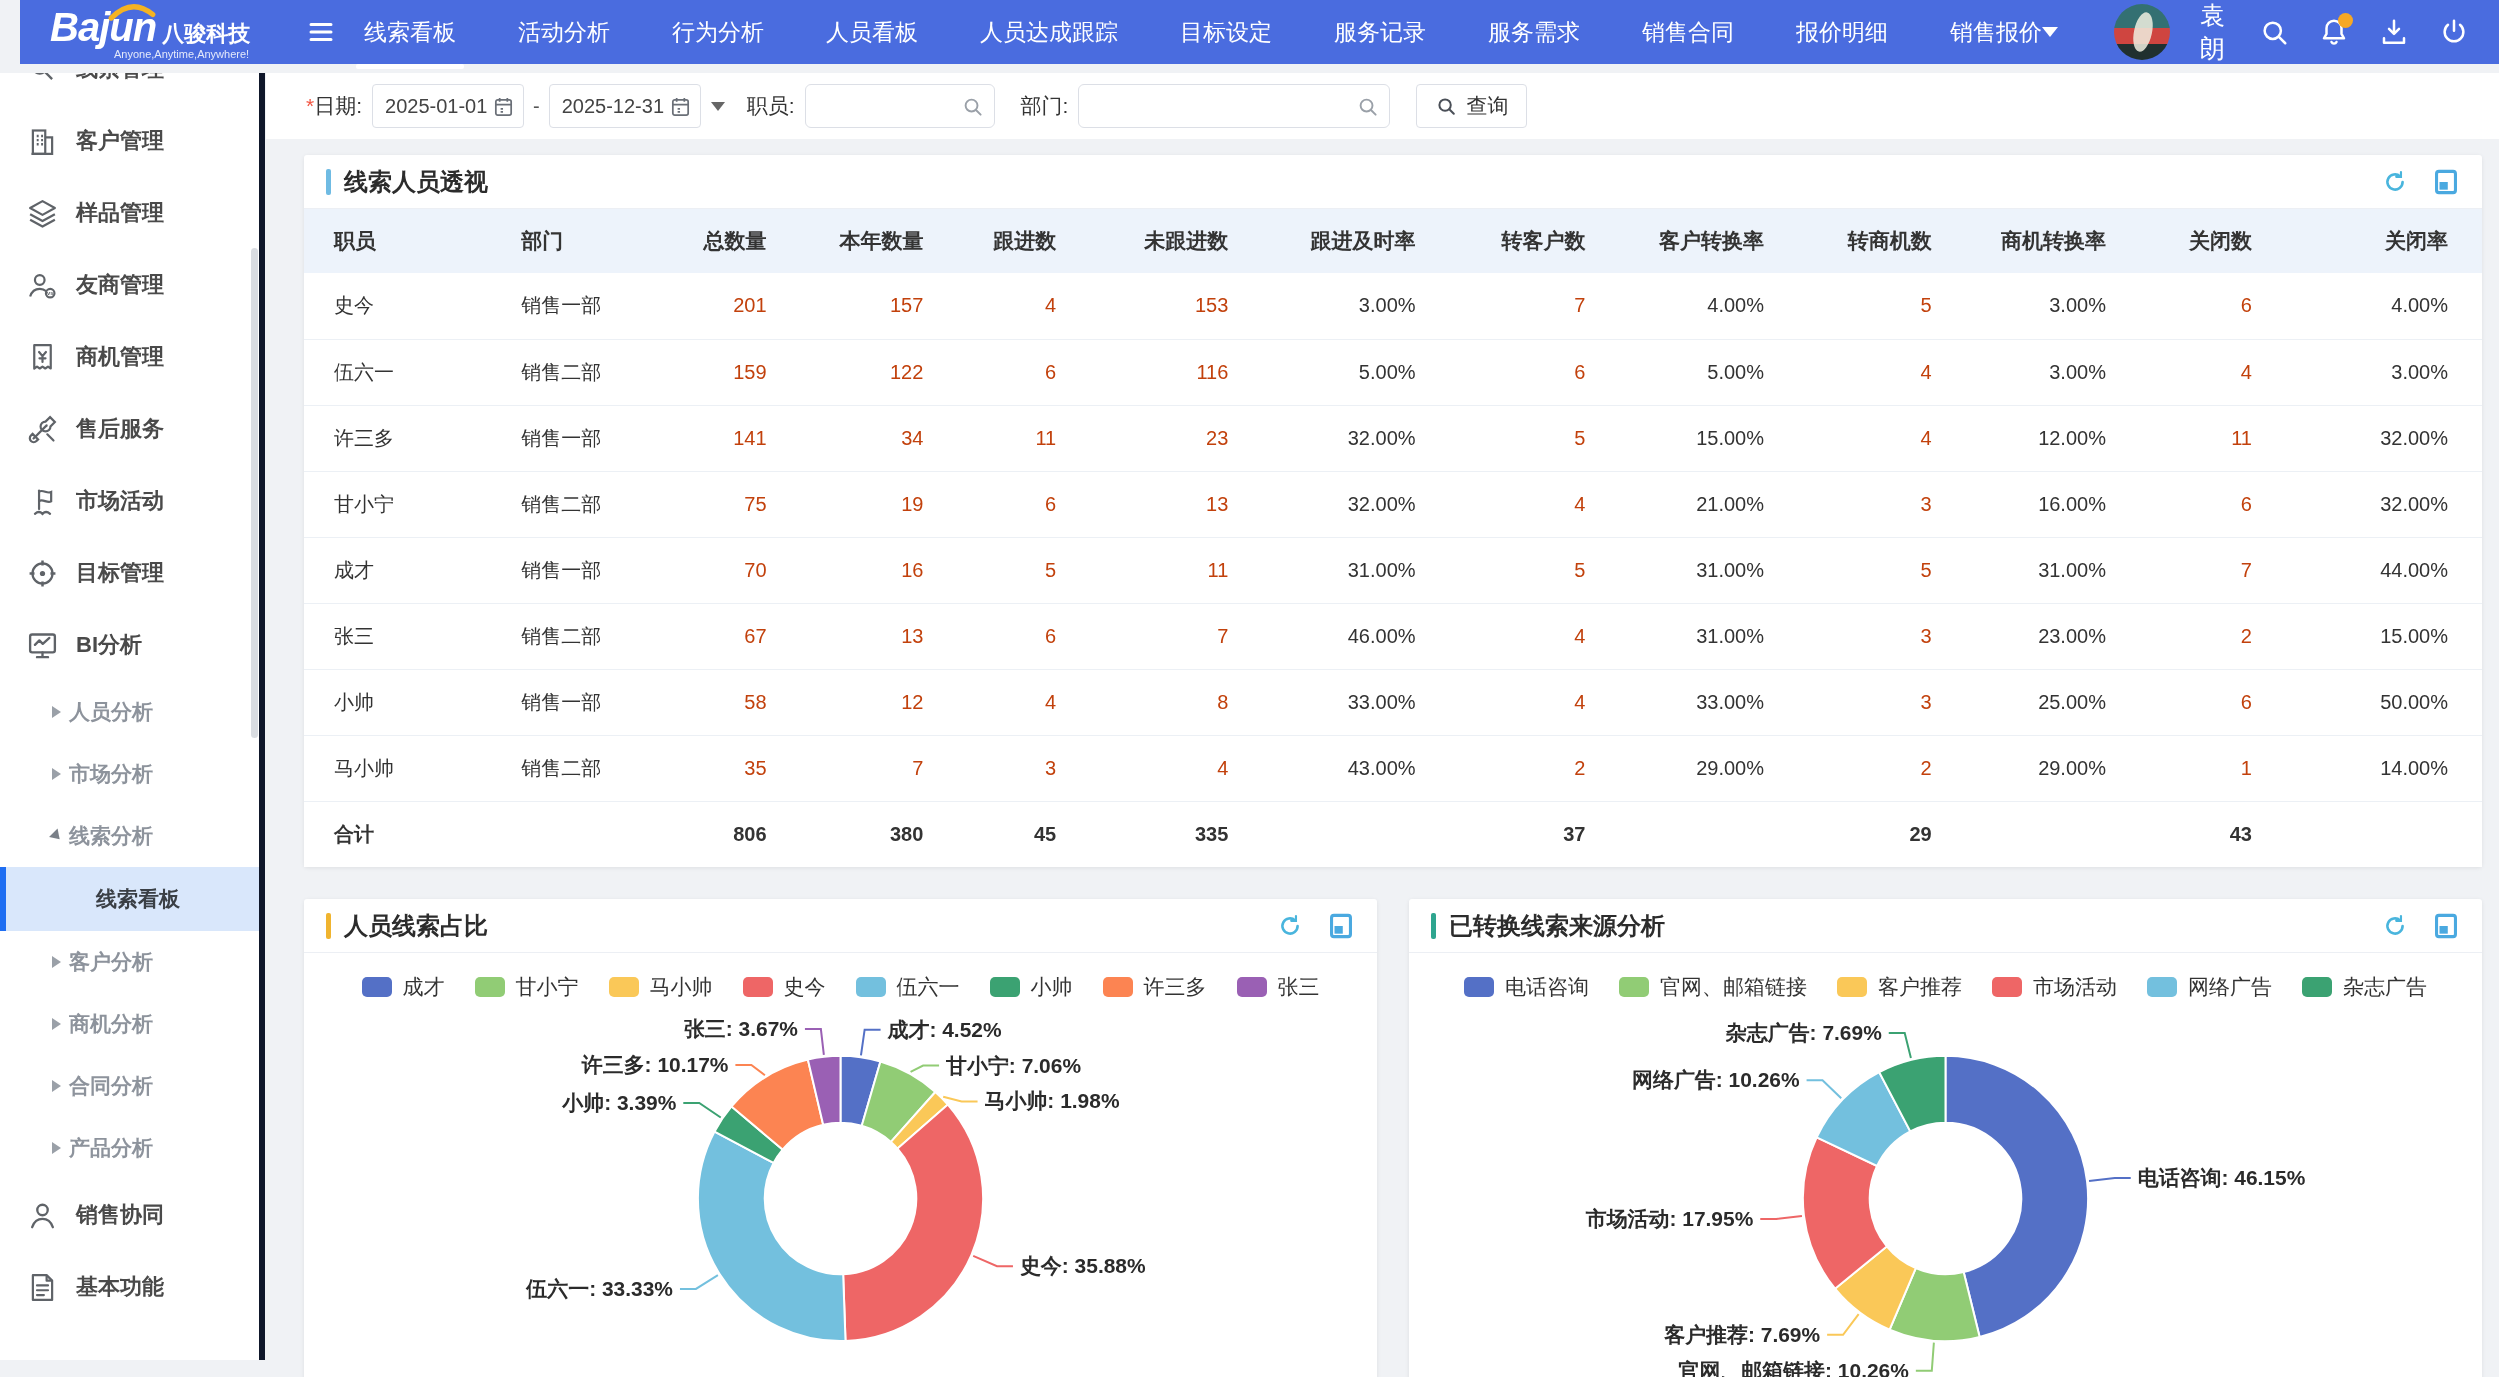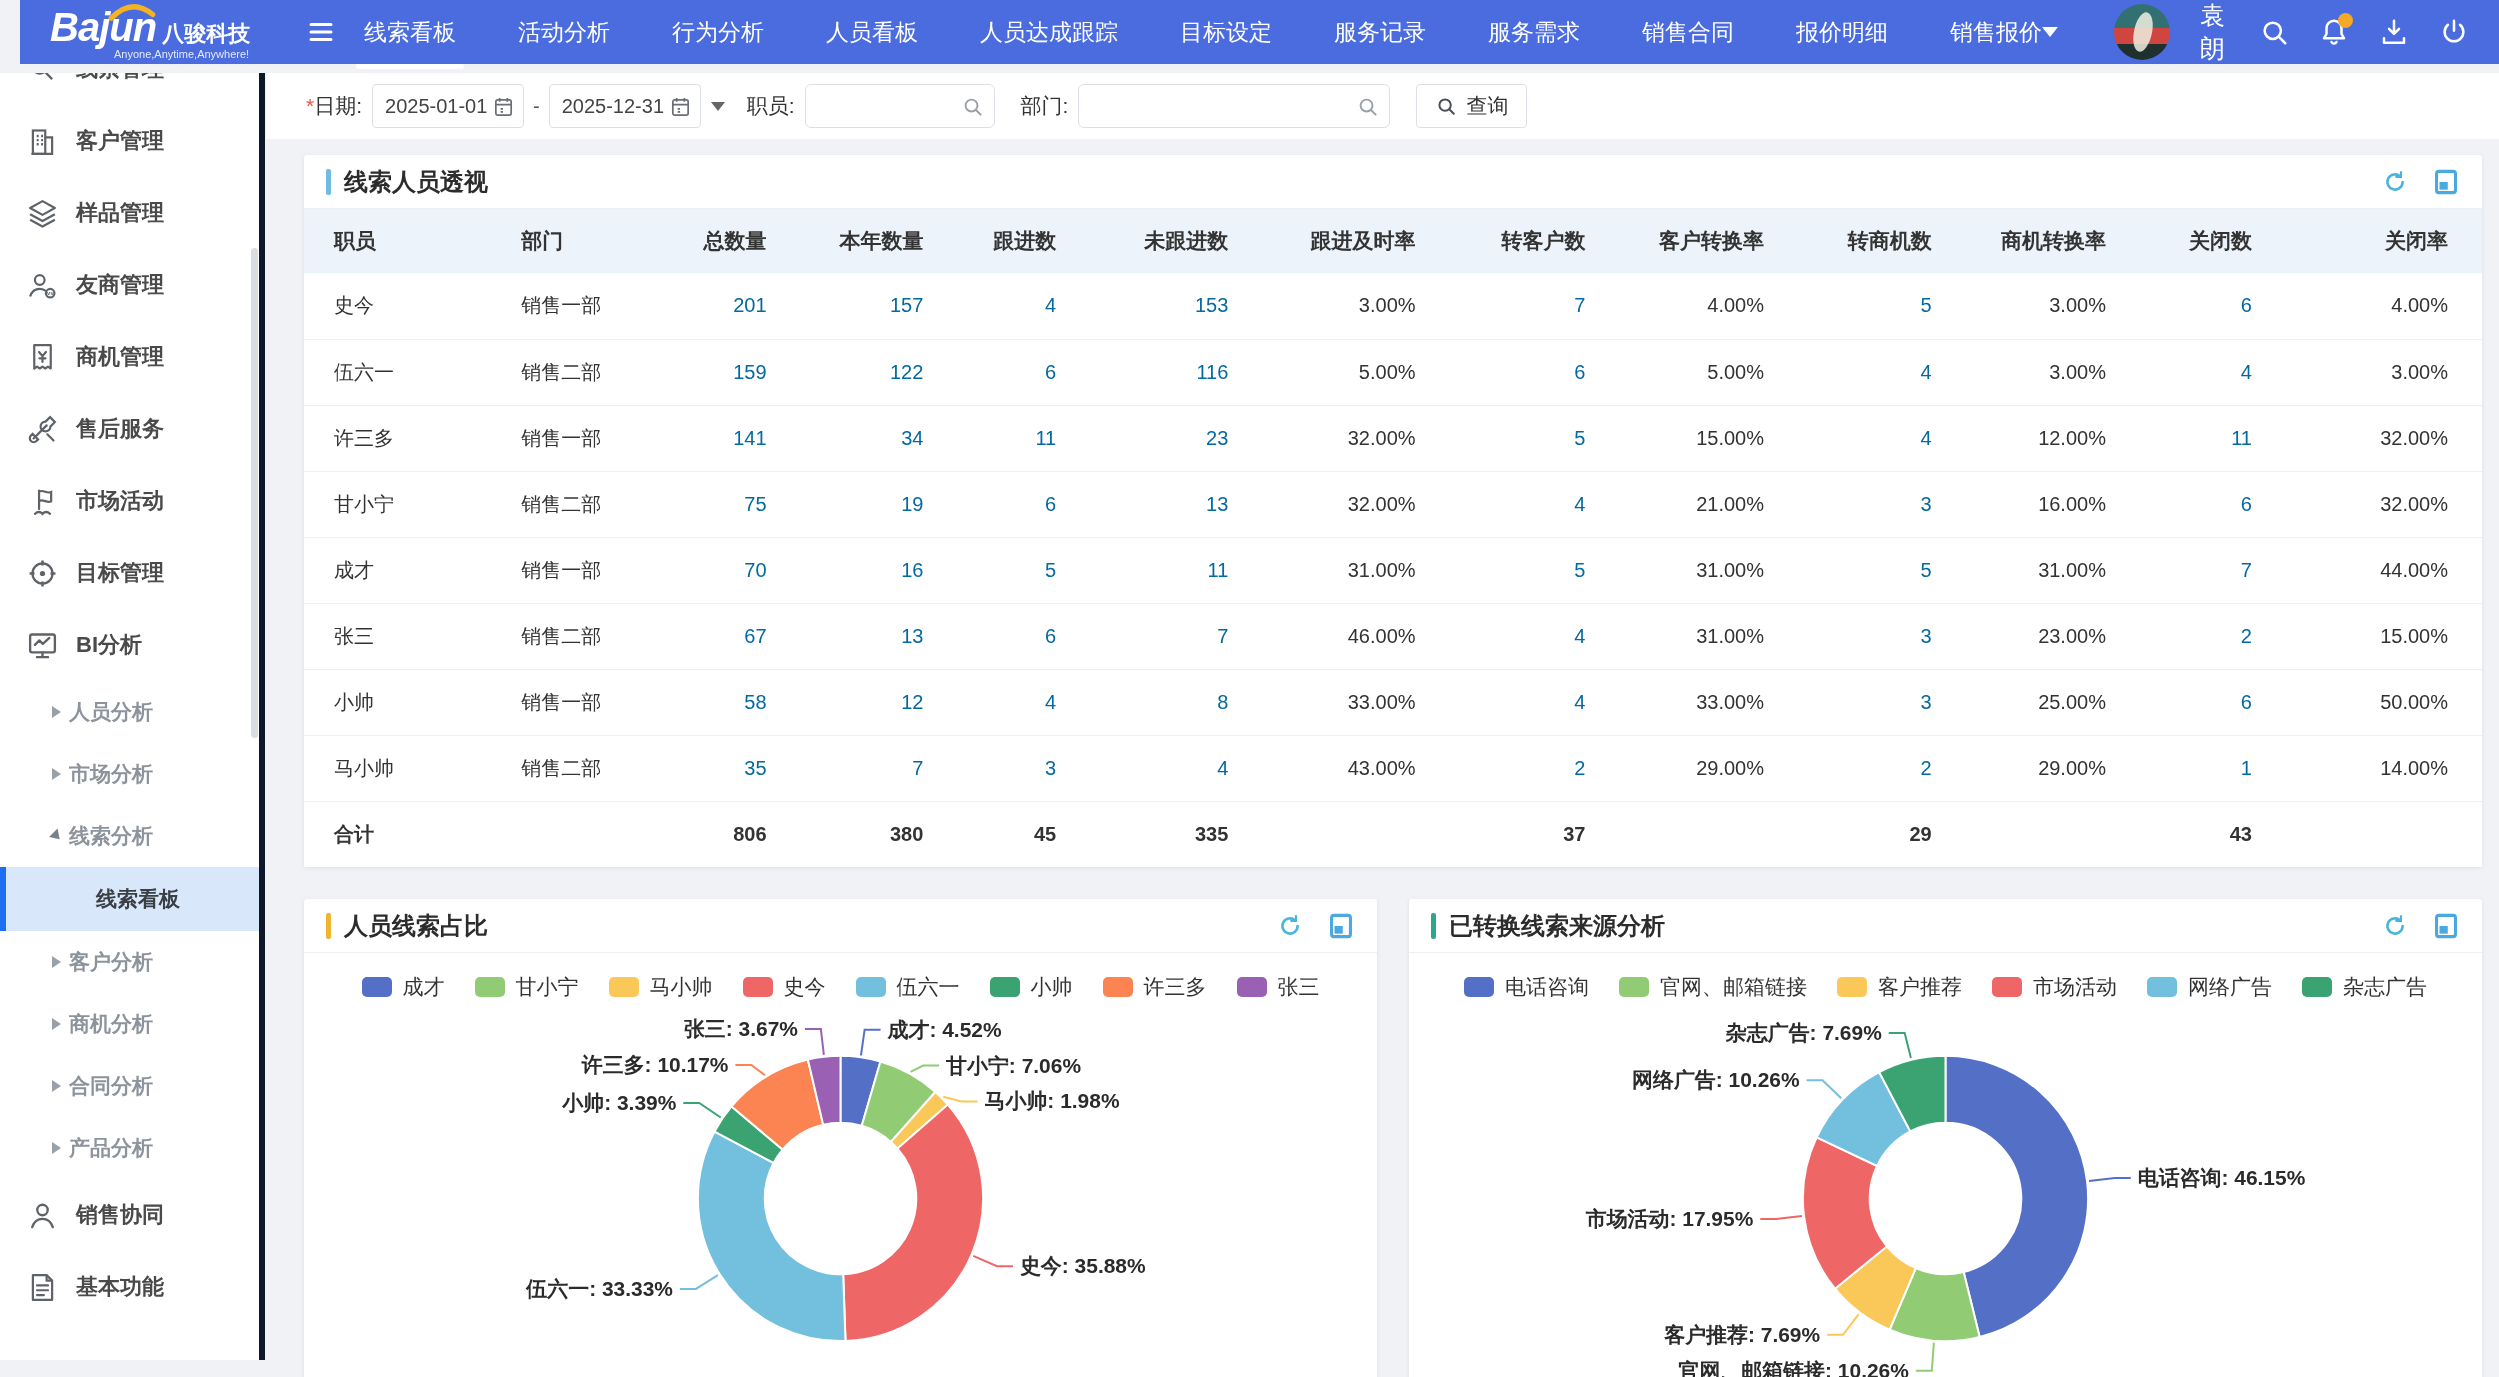--- a/index.html
+++ b/index.html
@@ -68,21 +68,21 @@
   .accent { width:5px; height:26px; border-radius:2px; margin-right:13px; flex:none; }
   .card-title { font-size:24px; color:#2c2c2c; font-weight:600; }
   .card-actions { margin-left:auto; display:flex; align-items:center; gap:26px; }
   .card-actions svg { display:block; cursor:pointer; }
 
   table { width:100%; border-collapse:collapse; table-layout:fixed; }
   th { background:#edf3fb; font-size:21px; font-weight:bold; color:#333; height:64px; }
   td { height:66px; font-size:20px; color:#333; border-bottom:1px solid #ecf0f5; background:#fff; }
   .cL { text-align:left; padding-left:30px; }
   .num { text-align:right; padding-right:34px; }
-  td.link { color:#0369a1; cursor:pointer; }
+  td.link { color:#c2410c; cursor:pointer; }
   tr.total td { font-weight:bold; border-bottom:none; }
 
   .charts-row { display:flex; gap:32px; margin-top:32px; }
   .chart-card { flex:1; height:580px; }
   .legend { display:flex; justify-content:center; align-items:center; gap:30px; margin-top:12px; height:44px; }
   .lg-item { display:flex; align-items:center; gap:11px; font-size:21px; color:#333; cursor:pointer; }
   .sw { width:30px; height:20px; border-radius:5px; display:inline-block; }
   svg.donut { width:100%; height:460px; display:block; }
   .pie-label { font-family:"Liberation Sans","DejaVu Sans",sans-serif; font-size:21px; font-weight:bold; fill:#2b2b2b; }
 </style>

